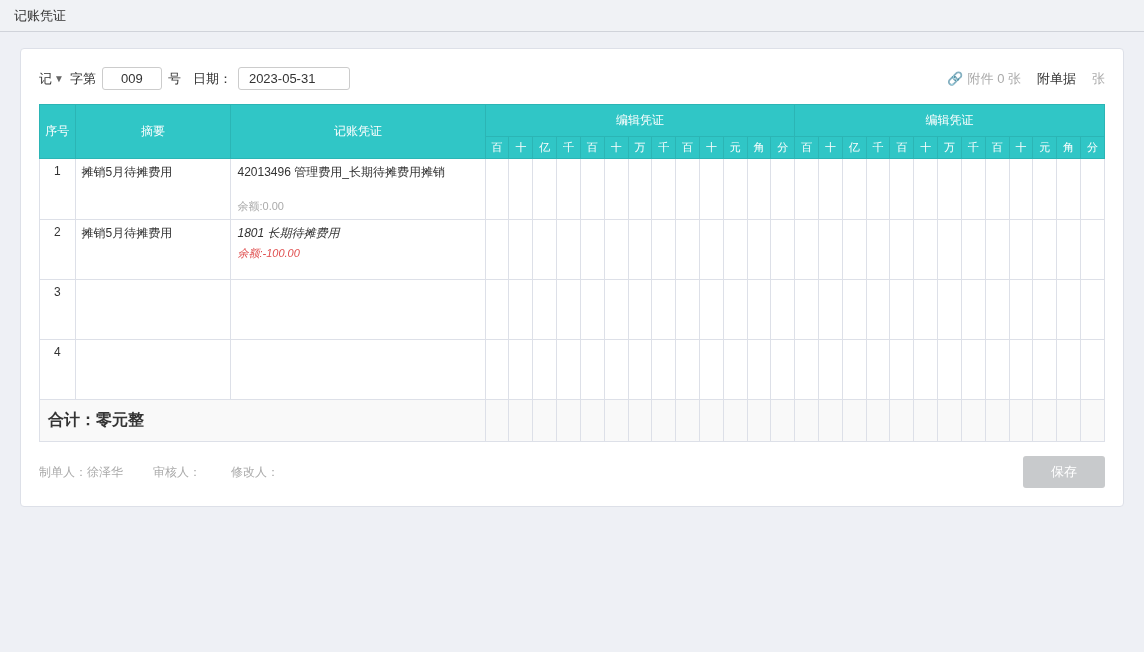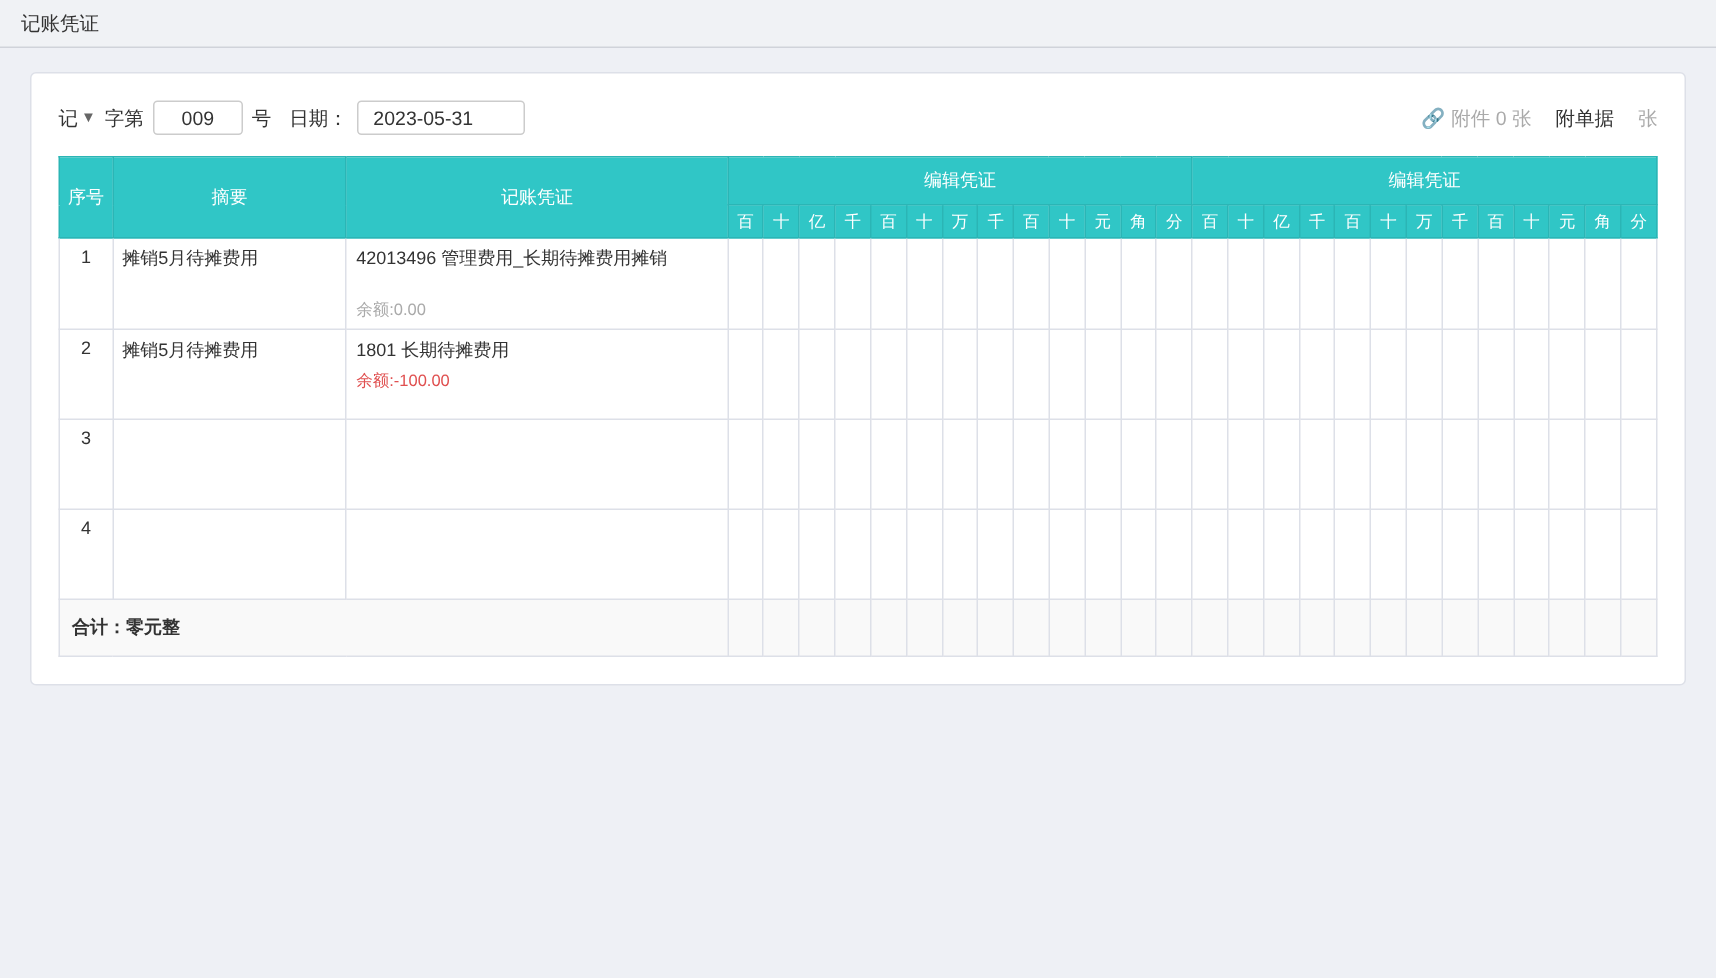--- a/index.html
+++ b/index.html
@@ -177,21 +177,21 @@
       color: #aaa;
       margin-top: 18px;
     }
     .balance-red {
       font-size: 11px;
       color: #e05050;
       margin-top: 4px;
     }
     .total-row td {
       background: #f9f9f9;
-      font-size: 12px;
+      font-size: 16px;
       padding: 10px 8px;
     }
     .footer-row {
       margin-top: 14px;
       display: flex;
       align-items: center;
       gap: 30px;
       color: #aaa;
       font-size: 12px;
     }
@@ -323,21 +323,21 @@
             <td class="amount-col" style="height: 60px;"></td>
             <td class="amount-col" style="height: 60px;"></td>
             <td class="amount-col" style="height: 60px;"></td>
             <td class="amount-col" style="height: 60px;"></td>
             <td class="amount-col" style="height: 60px;"></td>
             <td class="amount-col" style="height: 60px;"></td>
           </tr>
           <tr>
             <td class="seq-col">2</td>
             <td class="summary-col" style="height: 60px;">摊销5月待摊费用</td>
-            <td class="subject-col" style="height: 60px;">
+            <td class="subject-col" style="height: 60px; font-style: italic;">
               <div>1801 长期待摊费用</div>
               <div class="balance-red">余额:-100.00</div>
             </td>
             <td class="amount-col" style="height: 60px;"></td>
             <td class="amount-col" style="height: 60px;"></td>
             <td class="amount-col" style="height: 60px;"></td>
             <td class="amount-col" style="height: 60px;"></td>
             <td class="amount-col" style="height: 60px;"></td>
             <td class="amount-col" style="height: 60px;"></td>
             <td class="amount-col" style="height: 60px;"></td>
@@ -448,14 +448,20 @@
             <td class="amount-col"></td>
             <td class="amount-col"></td>
             <td class="amount-col"></td>
             <td class="amount-col"></td>
             <td class="amount-col"></td>
             <td class="amount-col"></td>
           </tr>
         </tbody>
     </table>
 
+    <div class="footer-row">
+      <span>制单人：徐泽华</span>
+      <span>审核人：</span>
+      <span>修改人：</span>
+      <button class="save-btn">保存</button>
+    </div>
   </div>
 </div>
 
 </body></html>

